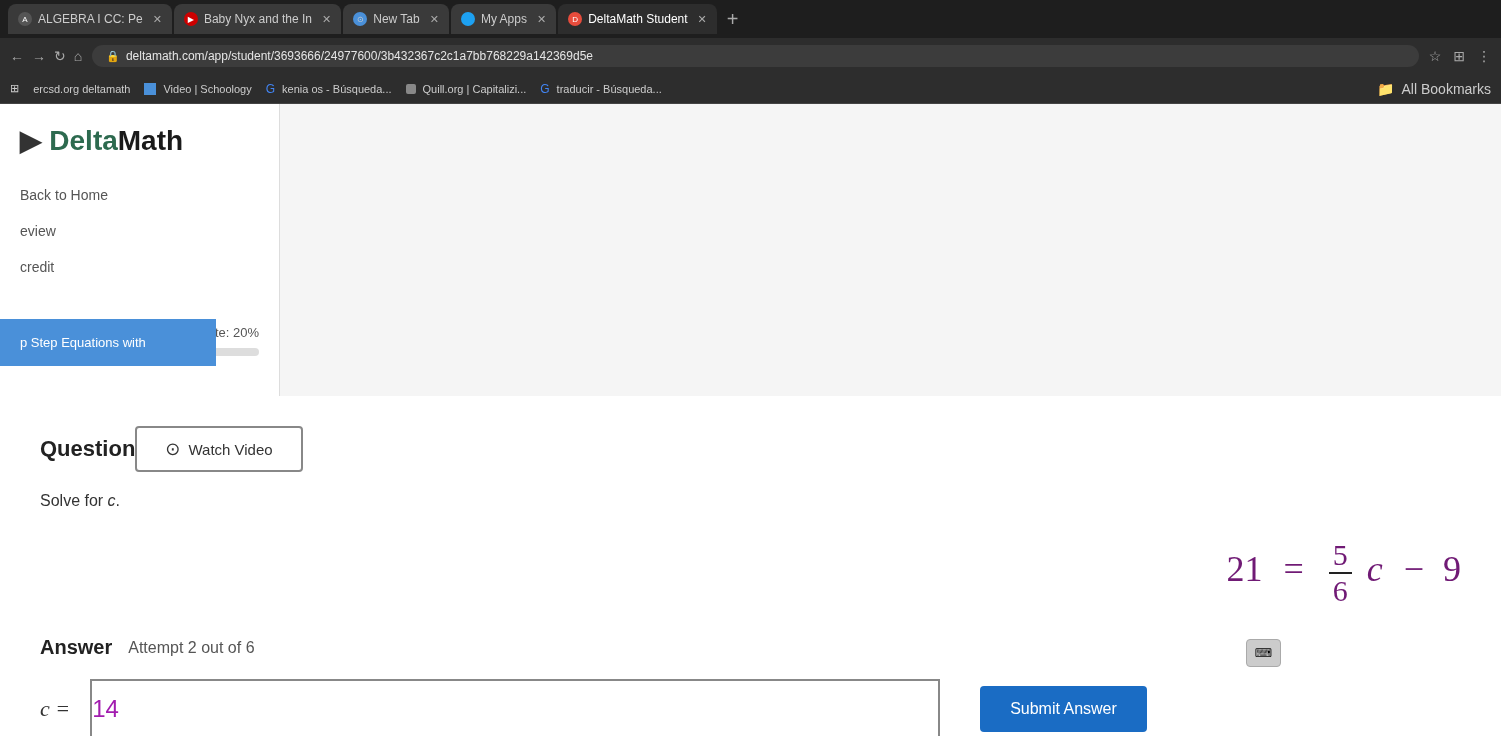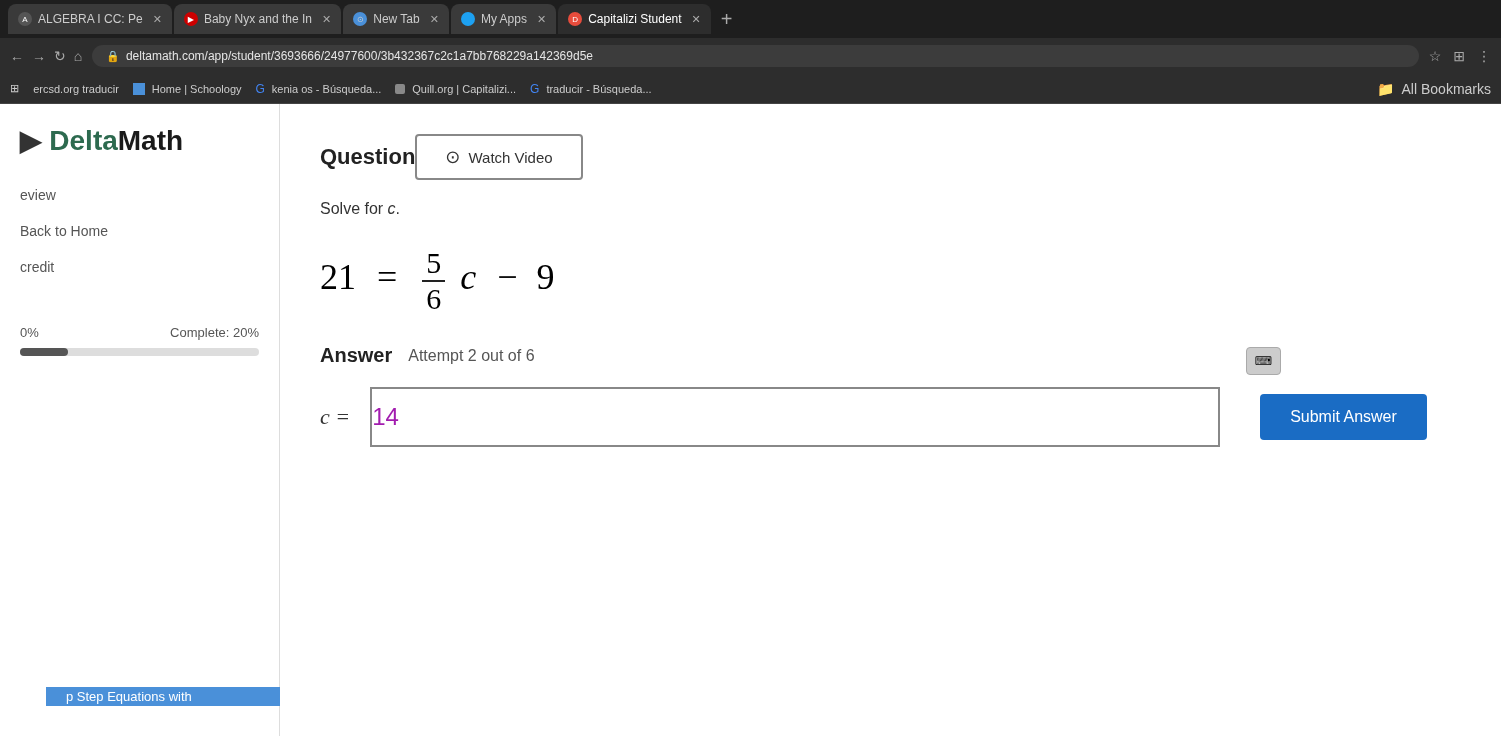--- a/index.html
+++ b/index.html
@@ -112,20 +112,21 @@
       align-items: center;
       gap: 4px;
       white-space: nowrap;
     }
 
     
     .main-content {
       display: flex;
       background: #f5f5f5;
       height: calc(736px - 38px - 36px - 30px);
+      flex-direction: column;
     }
 
     
     .sidebar {
       width: 280px;
       background: #fff;
       border-right: 1px solid #ddd;
       padding: 20px 0;
       flex-shrink: 0;
     }
@@ -163,27 +164,26 @@
     .progress-bar-fill {
       background: #555;
       border-radius: 4px;
       height: 8px;
       width: 20%;
     }
     .sidebar-bottom-item {
       position: absolute;
       bottom: 30px;
       left: 0;
-      width: 270px;
-      padding: 2px 20px;
+      width: 216px;
+      padding: 16px 20px;
       background: #4a90d9;
       color: #fff;
       font-size: 13px;
       cursor: pointer;
-      margin-left: 46px;
     }
 
     
     .content-area {
       flex: 1;
       background: #fff;
       padding: 30px 40px;
       overflow-y: auto;
       position: relative;
     }
@@ -222,24 +222,24 @@
       border-color: #888;
     }
     .question-instruction {
       font-size: 16px;
       color: #333;
       margin-bottom: 30px;
     }
 
     
     .equation-display {
-      text-align: left;
+      text-align: right;
       margin: 30px 0;
       font-size: 36px;
-      color: #000000;
+      color: #701a75;
       font-family: 'Times New Roman', serif;
     }
     .fraction {
       display: inline-flex;
       flex-direction: column;
       align-items: center;
       vertical-align: middle;
       margin: 0 4px;
     }
     .fraction-num {
@@ -358,21 +358,21 @@
     </div>
 
     <div class="tab">
       <div class="tab-icon myapps"></div>
       <span>My Apps</span>
       <span class="tab-close">✕</span>
     </div>
 
     <div class="tab active">
       <div class="tab-icon deltamath">D</div>
-      <span>Capitalizi Student</span>
+      <span>DeltaMath Student</span>
       <span class="tab-close">✕</span>
     </div>
     <span style="color:#aaa; font-size:20px; margin-left:8px; cursor:pointer;">+</span>
   </div>
 
   <div class="address-bar">
     <div class="nav-btns">
       <span class="nav-btn">←</span>
       <span class="nav-btn">→</span>
       <span class="nav-btn">↻</span>
@@ -385,25 +385,25 @@
     <div class="browser-actions">
       <span class="browser-action-btn">☆</span>
       <span class="browser-action-btn">⊞</span>
       <span class="browser-action-btn">⋮</span>
     </div>
   </div>
 
   <div class="bookmarks-bar">
     <span class="bookmarks-grid">⊞</span>
     <span class="bookmark-item">
-      <span>ercsd.org traducir</span>
+      <span>ercsd.org deltamath</span>
     </span>
     <span class="bookmark-item">
       <span style="background:#4a90d9; display:inline-block; width:12px; height:12px; margin-right:3px;"></span>
-      <span>Home | Schoology</span>
+      <span>Video | Schoology</span>
     </span>
     <span class="bookmark-item">
       <span style="color:#4285f4; font-size:12px; margin-right:3px;">G</span>
       <span>kenia os - Búsqueda...</span>
     </span>
     <span class="bookmark-item">
       <span style="background:#888; display:inline-block; width:10px; height:10px; border-radius:2px; margin-right:3px;"></span>
       <span>Quill.org | Capitalizi...</span>
     </span>
     <span class="bookmark-item">
@@ -419,24 +419,24 @@
 
 <div class="main-content">
 
   <div class="sidebar" style="position:relative;">
     <div class="sidebar-logo">
       <span style="font-size:28px;">▶</span>
       <span class="delta" style="color:#2d6a4f; font-weight:bold;">Delta</span><span class="math" style="color:#1a1a1a; font-weight:bold;">Math</span>
     </div>
 
     <div class="sidebar-nav-item">
+      <span>Back to Home</span>
+    </div>
+    <div class="sidebar-nav-item">
       <span>eview</span>
-    </div>
-    <div class="sidebar-nav-item">
-      <span>Back to Home</span>
     </div>
     <div class="sidebar-nav-item">
       <span>credit</span>
     </div>
 
     <div class="sidebar-progress">
       <div class="progress-labels">
         <span>0%</span>
         <span>Complete: 20%</span>
       </div>

